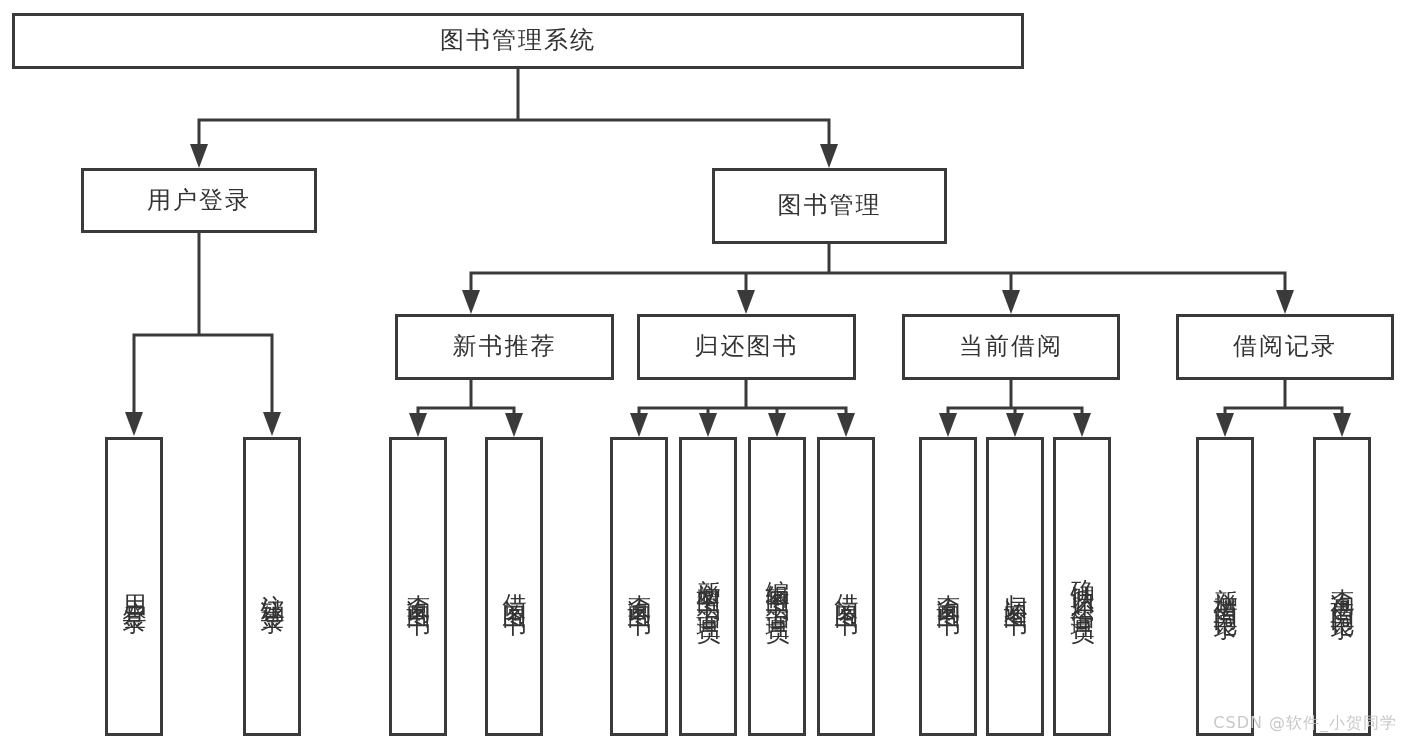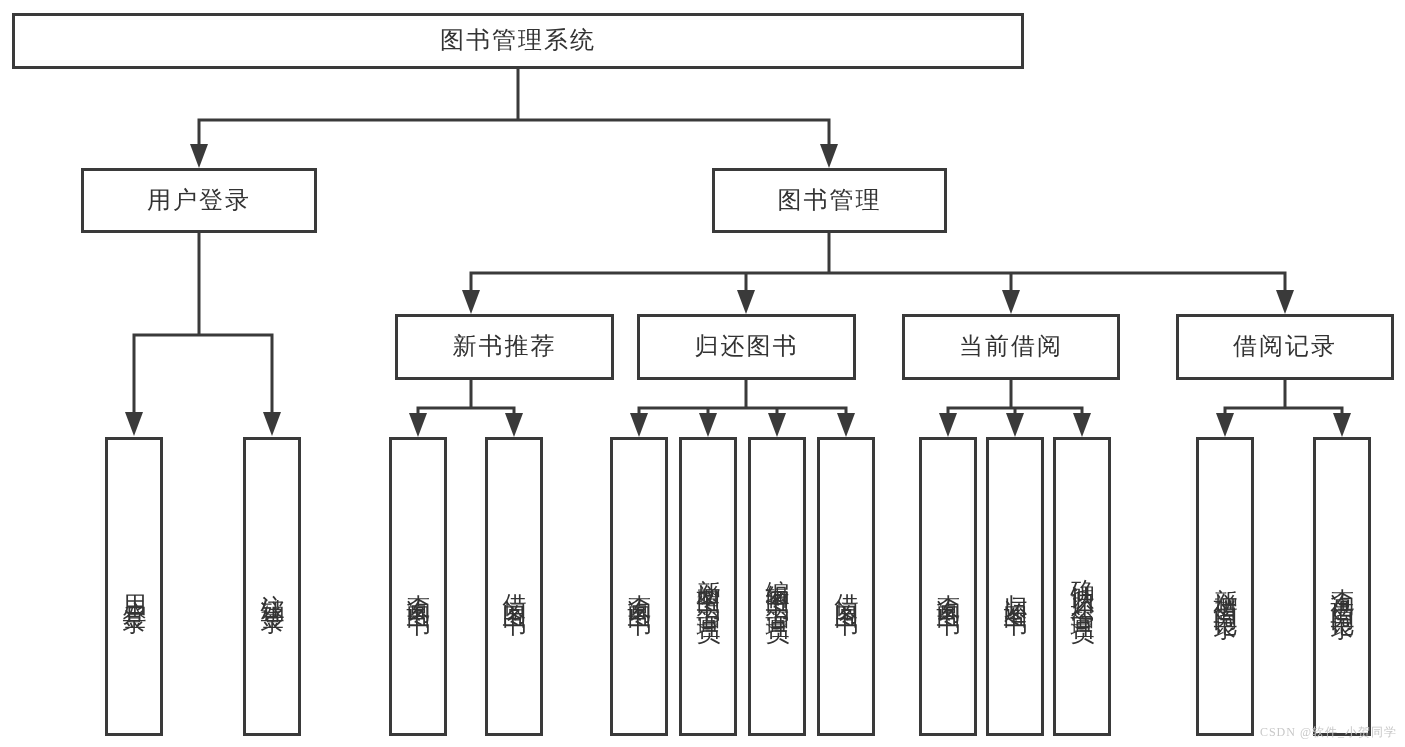--- a/index.html
+++ b/index.html
@@ -26,27 +26,26 @@
   .h-box{font-size:24px;letter-spacing:2px;white-space:nowrap;}
   .v-box{
     writing-mode:vertical-rl;
     text-orientation:mixed;
     font-size:24px;
     letter-spacing:6px;
     text-align:center;
   }
   #watermark{
     position:absolute;
-    right:8px;bottom:6px;
-    font-size:12px;
+    right:8px;bottom:13px;
+    font-size:16px;
     color:#c8c8c8;
     letter-spacing:1px;
     z-index:3;
     white-space:nowrap;
-    font-family:Liberation Serif, serif;
   }
 </style>
 </head>
 <body>
 
 <div id="stage">
 
   <svg id="connectors" width="1405" height="747" viewBox="0 0 1405 747">
     <g stroke="#3a3a3a" stroke-width="3" fill="none" stroke-linecap="square">
 
@@ -90,21 +89,21 @@
       <polygon points="1073,413 1091,413 1082,437"></polygon>
 
       <polygon points="1216,413 1234,413 1225,437"></polygon>
       <polygon points="1333,413 1351,413 1342,437"></polygon>
     </g>
   </svg>
 
   <div class="box h-box" style="left:12px;top:13px;width:1012px;height:56px;">图书管理系统</div>
 
   <div class="box h-box" style="left:81px;top:168px;width:236px;height:65px;">用户登录</div>
-  <div class="box h-box" style="left:712px;top:168px;width:235px;height:65px;">图书管理</div>
+  <div class="box h-box" style="left:712px;top:168px;width:235px;height:76px;">图书管理</div>
 
   <div class="box h-box" style="left:362px;top:314px;width:219px;height:66px;margin-left:33px;">新书推荐</div>
   <div class="box h-box" style="left:637px;top:314px;width:219px;height:66px;">归还图书</div>
   <div class="box h-box" style="left:902px;top:314px;width:218px;height:66px;">当前借阅</div>
   <div class="box h-box" style="left:1176px;top:314px;width:218px;height:66px;">借阅记录</div>
 
   <div class="box v-box" style="left:105px;top:437px;width:58px;height:299px;">用户登录</div>
   <div class="box v-box" style="left:243px;top:437px;width:58px;height:299px;">注销登录</div>
 
   <div class="box v-box" style="left:389px;top:437px;width:58px;height:299px;">查询图书</div>

